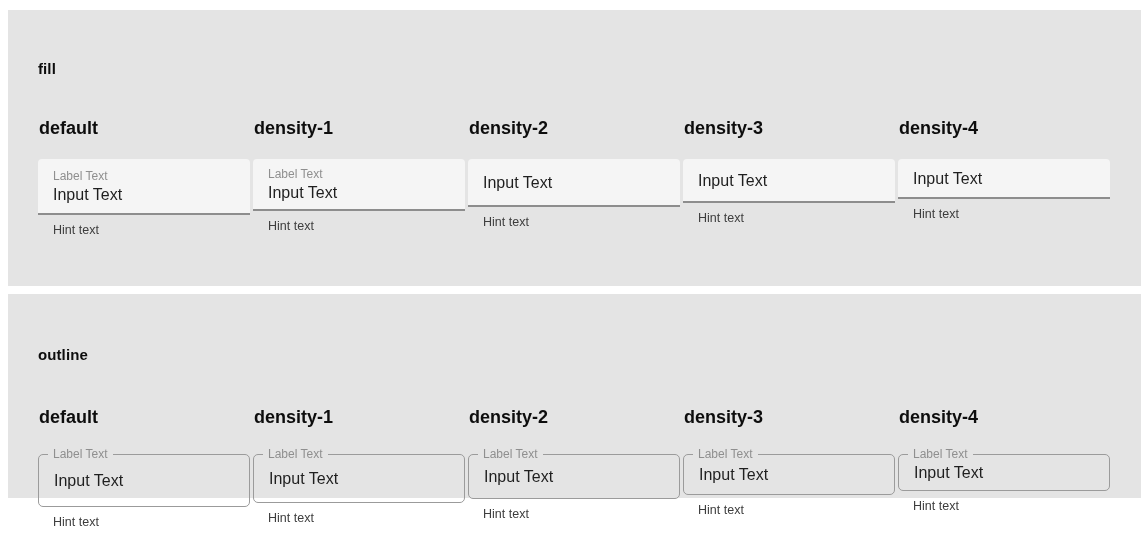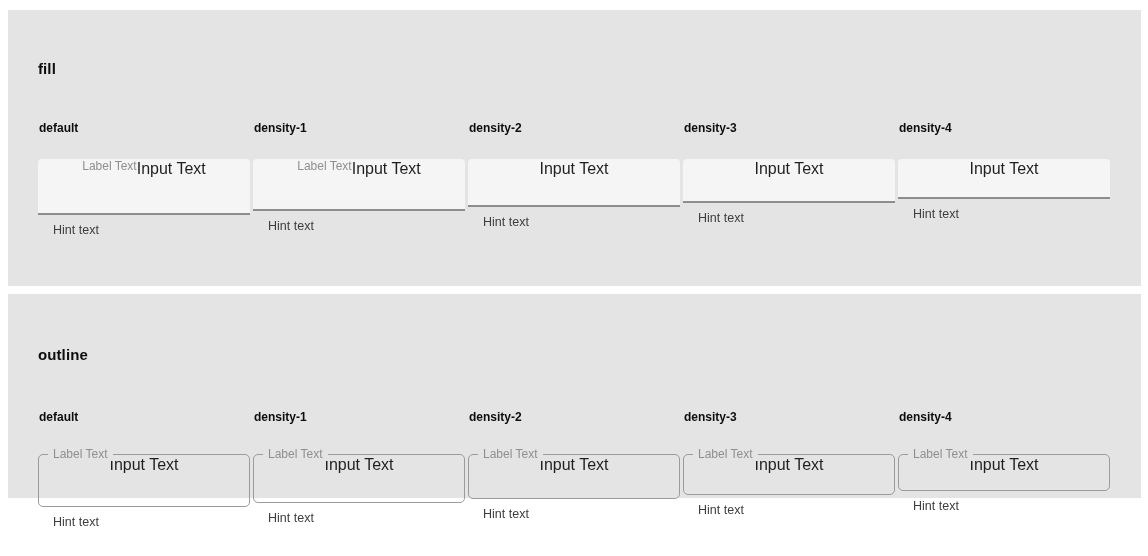--- a/index.html
+++ b/index.html
@@ -37,34 +37,34 @@
     position: absolute;
     left: 30px;
     display: flex;
   }
   #panel-fill    .columns { top: 108px; }
   #panel-outline .columns { top: 113px; }
 
   .col { width: 215px; }
 
   .col-header {
-    font-size: 12px;
+    font-size: 18px;
     line-height: 20px;
     font-weight: 700;
     color: var(--heading-text, #0d0d0d);
     padding-left: 1px;
   }
 
   .field {
     margin-top: 21px;
     width: 212px;
     display: flex;
-    flex-direction: row;
+    flex-direction: column;
     justify-content: center;
-    padding: 0 2px;
+    padding: 0 15px;
     position: relative;
   }
   .field.fill {
     background: var(--field-fill-bg, #f5f5f5);
     border-bottom: 2px solid var(--underline, #8d8d8d);
     border-radius: 4px 4px 0 0;
   }
   .field.outline {
     margin-top: 27px; 
     border: 1px solid var(--outline-border, #9b9b9b);

